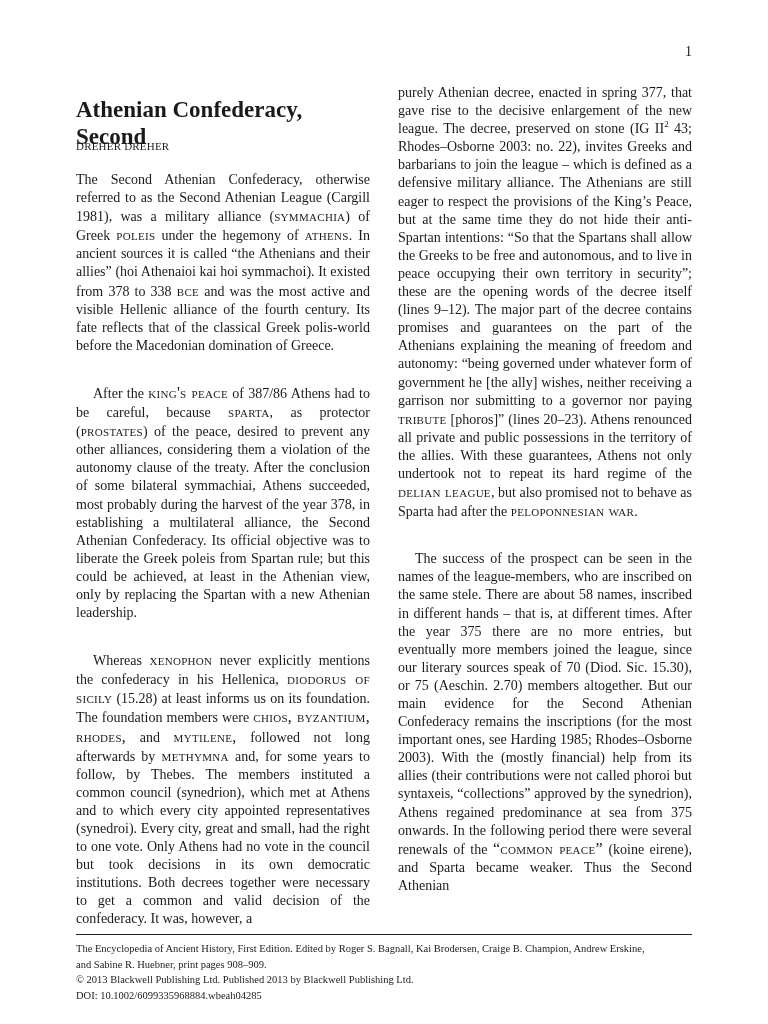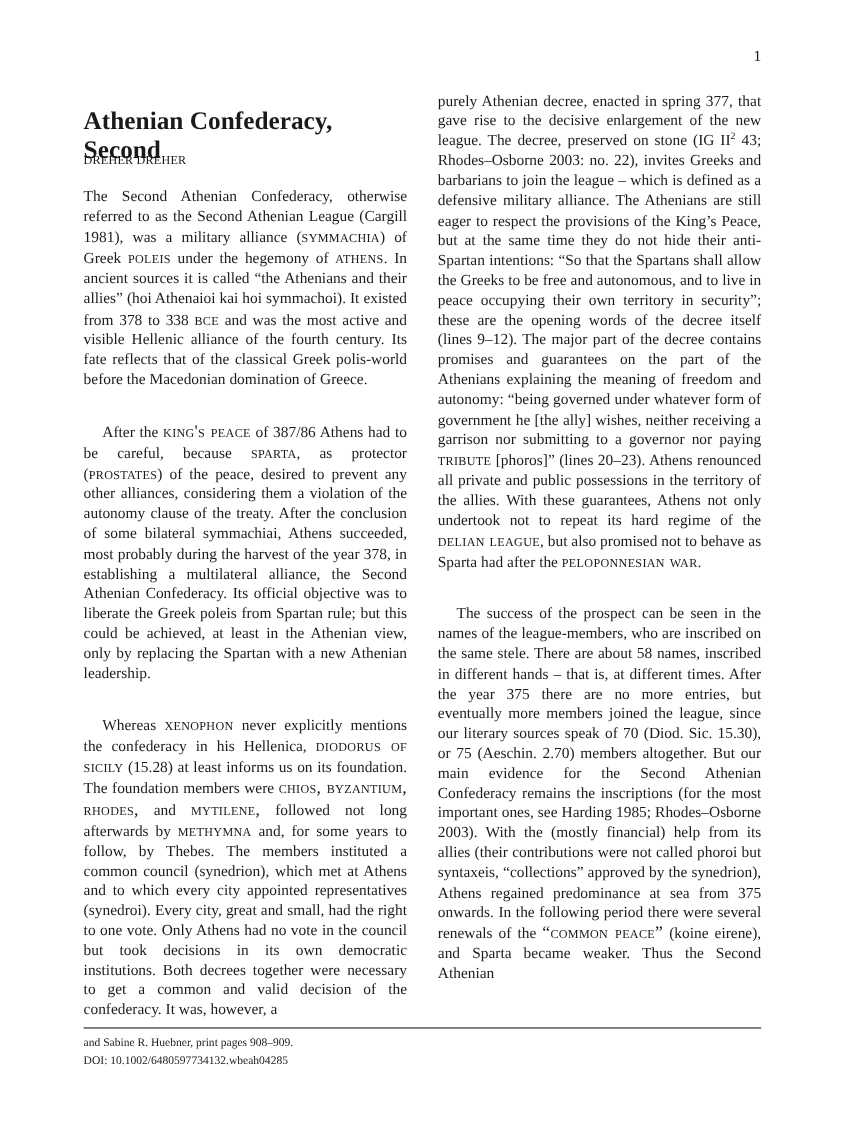--- a/index.html
+++ b/index.html
@@ -36,15 +36,17 @@
 </div>
 
 <div class="col col-right">
   <p>purely Athenian decree, enacted in spring 377, that gave rise to the decisive enlargement of the new league. The decree, preserved on stone (<span class="it">IG</span> II<sup>2</sup> 43; Rhodes–Osborne 2003: no. 22), invites Greeks and barbarians to join the league – which is defined as a defensive military alli­ance. The Athenians are still eager to respect the provisions of the King’s Peace, but at the same time they do not hide their anti-Spartan intentions: “So that the Spartans shall allow the Greeks to be free and autonomous, and to live in peace occupying their own territory in secu­rity”; these are the opening words of the decree itself (lines 9–12). The major part of the decree contains promises and guarantees on the part of the Athenians explaining the meaning of freedom and autonomy: “being governed under whatever form of government he [the ally] wishes, neither receiving a garrison nor submitting to a governor nor paying <span class="sc">tribute</span> [<span class="it">phoros</span>]” (lines 20–23). Athens renounced all private and public possessions in the terri­tory of the allies. With these guarantees, Athens not only undertook not to repeat its hard regime of the <span class="sc">Delian League</span>, but also promised not to behave as Sparta had after the <span class="sc">Peloponnesian War</span>.</p>
   <p class="indent">The success of the prospect can be seen in the names of the league-members, who are inscribed on the same stele. There are about 58 names, inscribed in different hands – that is, at different times. After the year 375 there are no more entries, but eventually more members joined the league, since our literary sources speak of 70 (Diod. Sic. 15.30), or 75 (Aeschin. 2.70) members altogether. But our main evi­dence for the Second Athenian Confederacy remains the inscriptions (for the most impor­tant ones, see Harding 1985; Rhodes–Osborne 2003). With the (mostly financial) help from its allies (their contributions were not called <span class="it">phoroi</span> but <span class="it">syntaxeis</span>, “collections” approved by the <span class="it">synedrion</span>), Athens regained predomi­nance at sea from 375 onwards. In the follow­ing period there were several renewals of the <span class="sc">“Common Peace”</span> (<span class="it">koine eirene</span>), and Sparta became weaker. Thus the Second Athenian</p>
 </div>
 
 <div class="rule"></div>
 
 <div class="footer">
+  <div><span class="it">The Encyclopedia of Ancient History,</span><span> First Edition. Edited by Roger S. Bagnall, Kai Brodersen, Craige B. Champion, Andrew Erskine,</span></div>
   <div>and Sabine R. Huebner, print pages 908–909.</div>
-  <div>DOI: 10.1002/6480597734132.wbeah04285</div>
+  <div>© 2013 Blackwell Publishing Ltd. Published 2013 by Blackwell Publishing Ltd.</div>
+  <div>DOI: 10.1002/6099335968884.wbeah04285</div>
 </div>
 
 </body></html>

